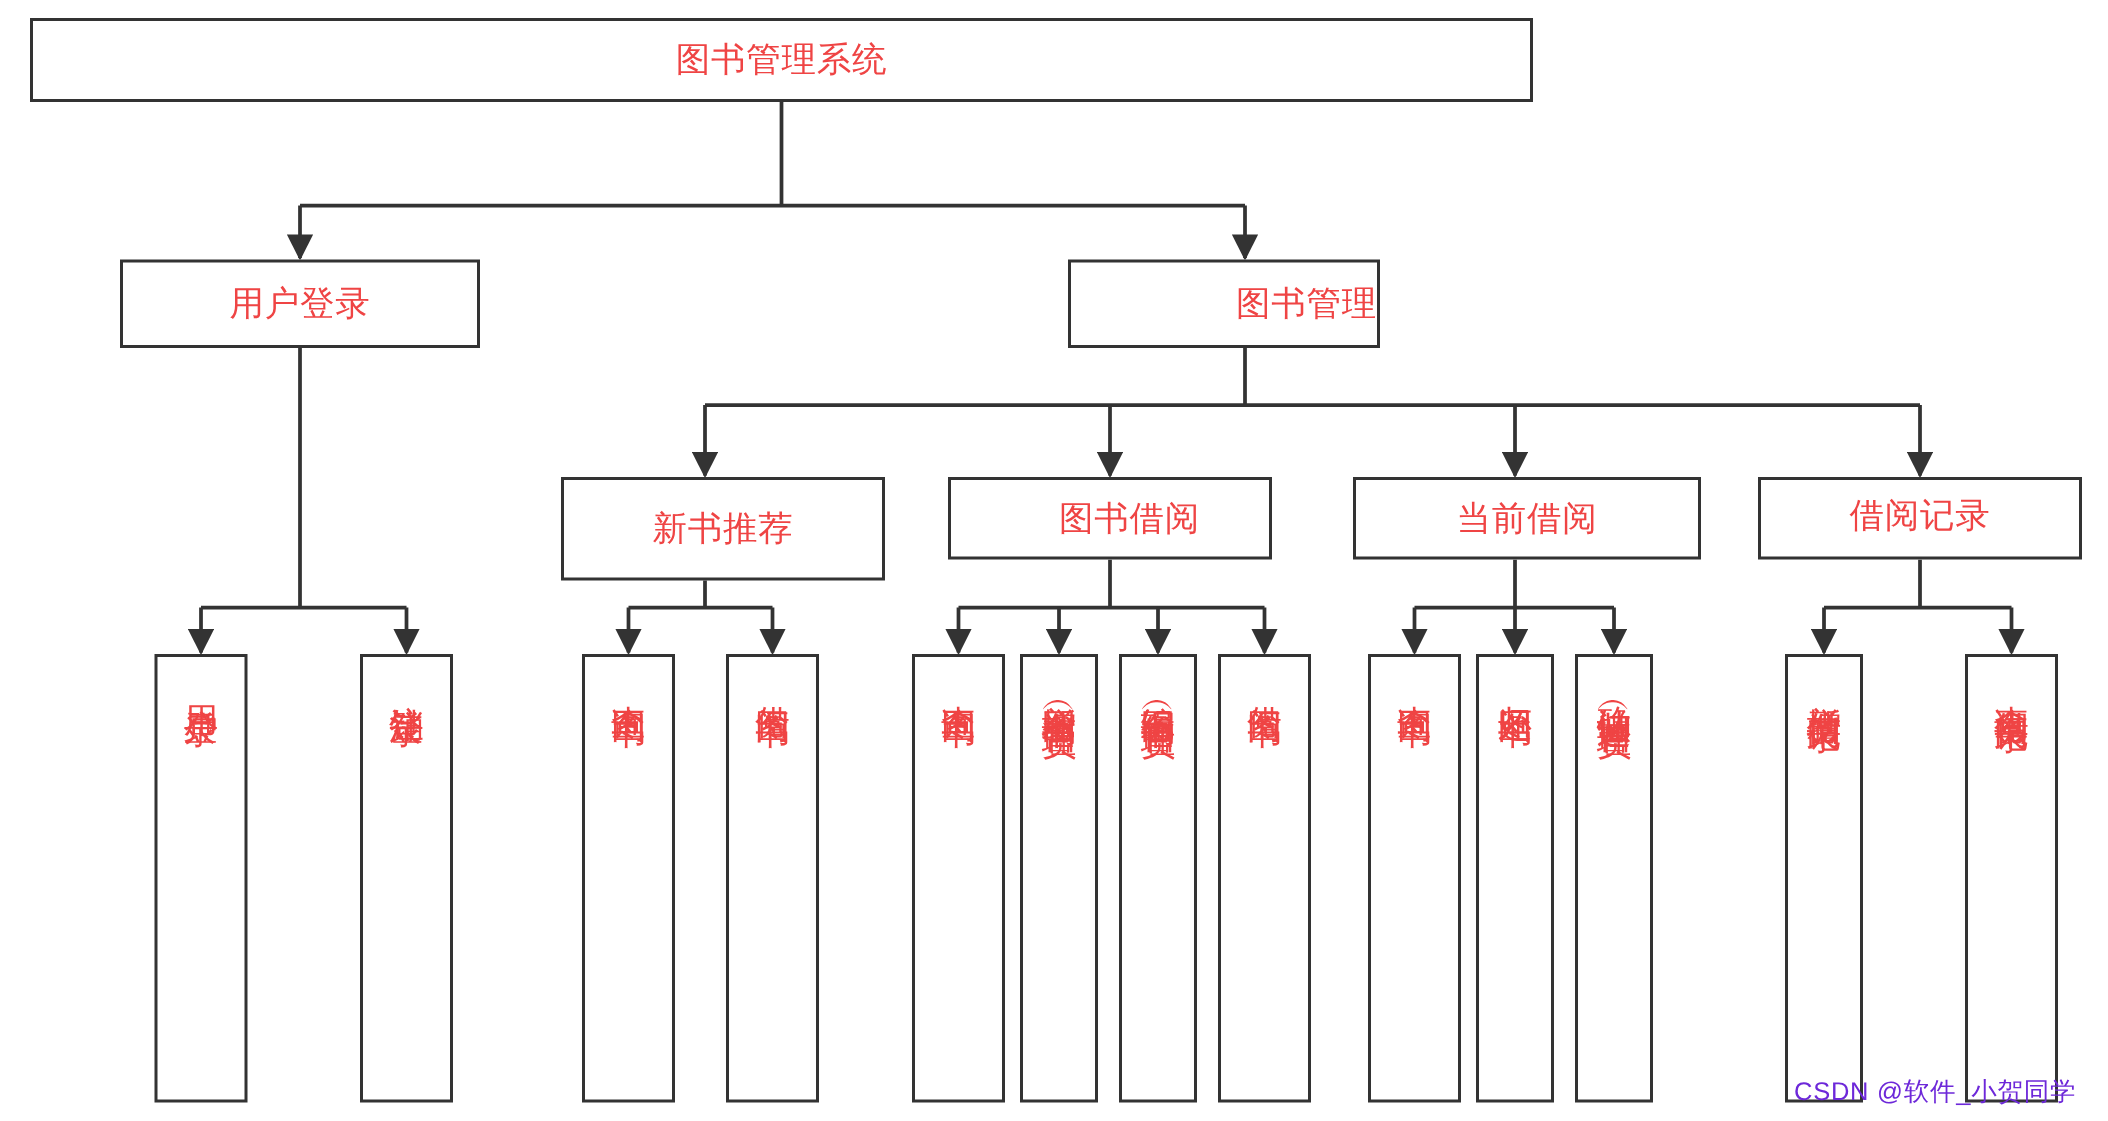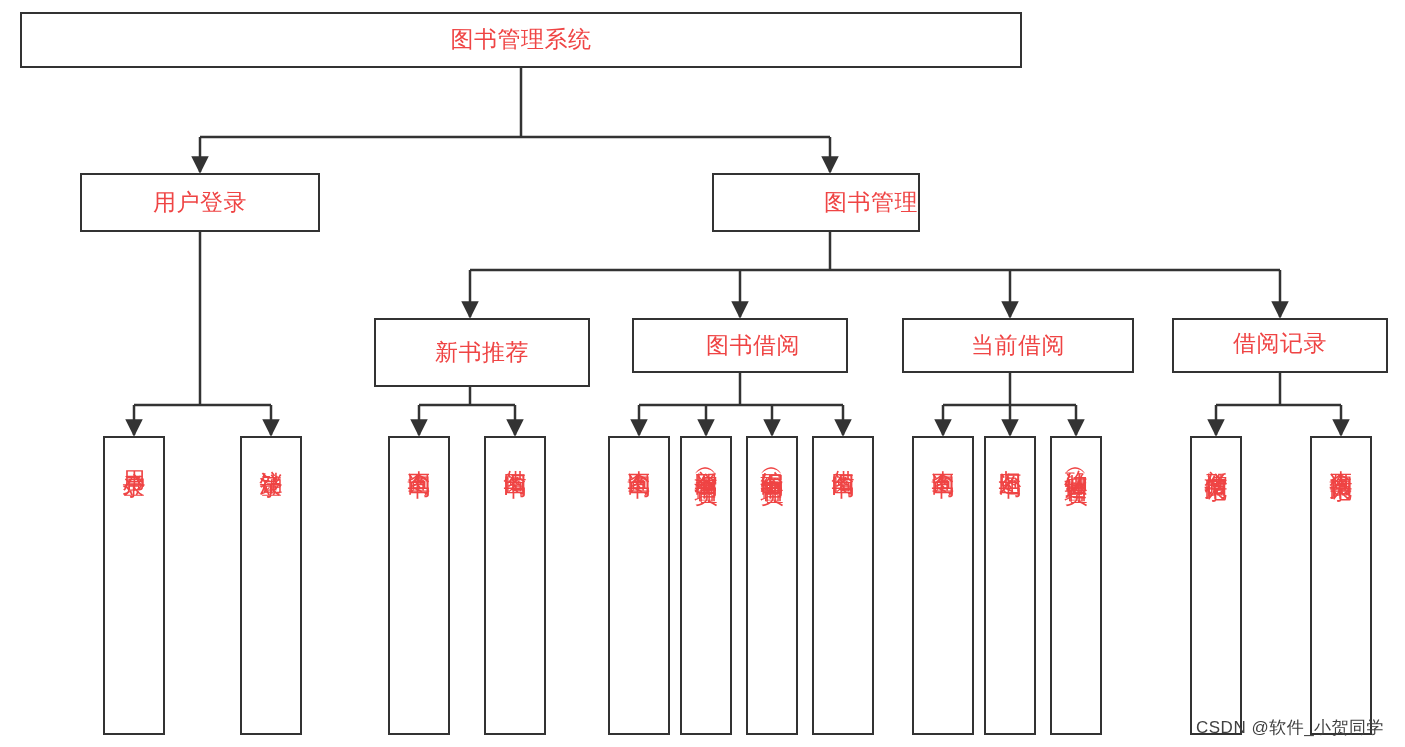--- a/index.html
+++ b/index.html
@@ -109,21 +109,21 @@
         <path d="M 943 405 L 943 435" marker-end="url(#arrow)"></path>
         <path d="M 1010 405 L 1010 435" marker-end="url(#arrow)"></path>
         <path d="M 1076 405 L 1076 435" marker-end="url(#arrow)"></path>
         <path d="M 1280 373 L 1280 405"></path>
         <path d="M 1216 405 L 1341 405"></path>
         <path d="M 1216 405 L 1216 435" marker-end="url(#arrow)"></path>
         <path d="M 1341 405 L 1341 435" marker-end="url(#arrow)"></path>
       </g>
   </svg>
 
-  <div class="watermark" style="left: 1196px; top: 716px; color: #404040;">CSDN @软件_小贺同学</div>
+  <div class="watermark" style="left: 1196px; top: 716px; color: #6d28d9;">CSDN @软件_小贺同学</div>
 
 <div class="node h" style="left: 20px; top: 12px; width: 1002px; height: 56px;">
       <span class="node-label">图书管理系统</span>
     </div>
     <div class="node h" style="left: 80px; top: 173px; width: 240px; height: 59px;">
       <span class="node-label">用户登录</span>
     </div>
     <div class="node h" style="left: 712px; top: 173px; width: 208px; height: 59px; justify-content: flex-end;">
       <span class="node-label">图书管理</span>
     </div>

